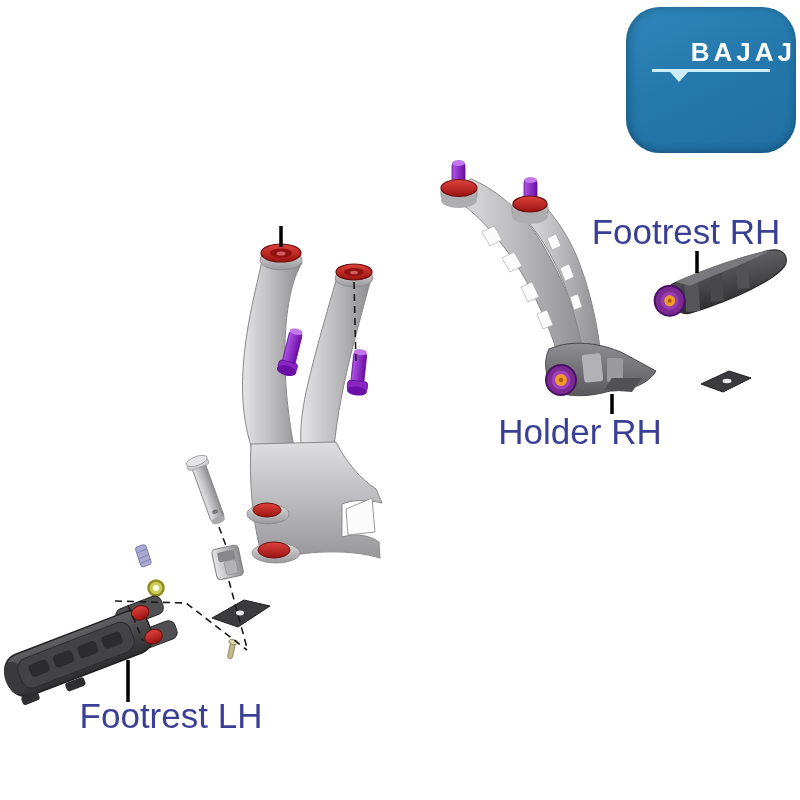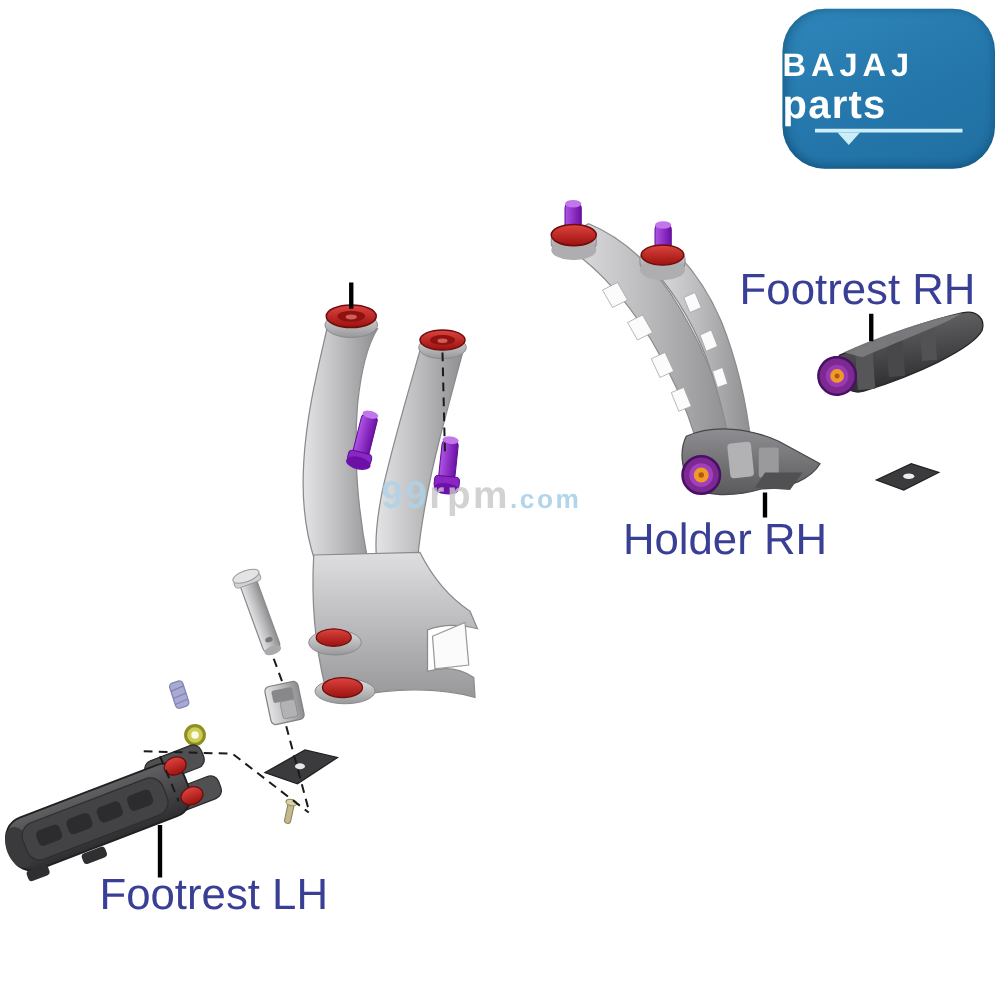--- a/index.html
+++ b/index.html
@@ -10,24 +10,24 @@
               font-size:35px;line-height:1.05;color:#3a3f96;font-weight:400;}
   #lbl-holder-lh{left:298px;top:193px;}
   #lbl-footrest-rh{left:686px;top:214px;}
   #lbl-holder-rh{left:580px;top:414px;}
   #lbl-footrest-lh{left:171px;top:698px;}
   .watermark{position:absolute;left:305px;top:380px;line-height:1;opacity:.8;
              font-weight:700;white-space:nowrap;}
   .watermark .wm-num{font-size:31px;color:#aed3e8;letter-spacing:2px;}
   .watermark .wm-mid{font-size:31px;color:#c8c8c8;letter-spacing:2px;}
   .watermark .wm-tld{font-size:21px;color:#9fcbe4;letter-spacing:2px;}
-  .badge{position:absolute;left:626px;top:7px;width:170px;height:128px;border-radius:34px;
+  .badge{position:absolute;left:626px;top:7px;width:170px;height:146px;border-radius:34px;
          background:linear-gradient(155deg,#2f86ba 0%,#2679ad 45%,#1f6ea1 100%);
          box-shadow:inset 4px 0 8px rgba(8,56,88,.35), inset -2px -3px 6px rgba(8,56,88,.25);
-         text-align:left;}
+         text-align:right;}
   .badge .brand{margin-top:30px;font-size:26px;font-weight:800;letter-spacing:4px;color:#ffffff;}
   .badge .genuine{margin-top:7px;font-size:21px;font-weight:400;letter-spacing:2px;color:#cdeef8;}
   .badge .parts-word{margin-top:-3px;font-size:32px;font-weight:700;letter-spacing:1px;color:#ffffff;}
   .badge .rule{position:relative;width:118px;height:3px;background:#cdeef8;margin:1px auto 0;}
   .badge .rule .chev{position:absolute;left:18px;top:3px;width:0;height:0;
          border-left:9px solid transparent;border-right:9px solid transparent;
          border-top:10px solid #cdeef8;}
 </style>
 </head>
 <body>
@@ -218,25 +218,21 @@
       <line x1="697" y1="251" x2="697" y2="273"></line>
       <line x1="612" y1="394" x2="612" y2="414"></line>
       <line x1="128" y1="660" x2="128" y2="702"></line>
     </g>
   </svg>
 
   <div class="part-label" id="lbl-footrest-rh">Footrest RH</div>
   <div class="part-label" id="lbl-holder-rh">Holder RH</div>
   <div class="part-label" id="lbl-footrest-lh">Footrest LH</div>
 
-  <div class="watermark">
-    <span class="wm-num">99</span><span class="wm-mid">rpm</span><span class="wm-tld">.com</span>
-  </div>
 
   <div class="badge">
     <div class="brand">BAJAJ</div>
-    <div class="parts-word">parts</div>
     <div class="rule">
       <div class="chev"></div>
     </div>
   </div>
 
 </div>
 
 </body></html>

